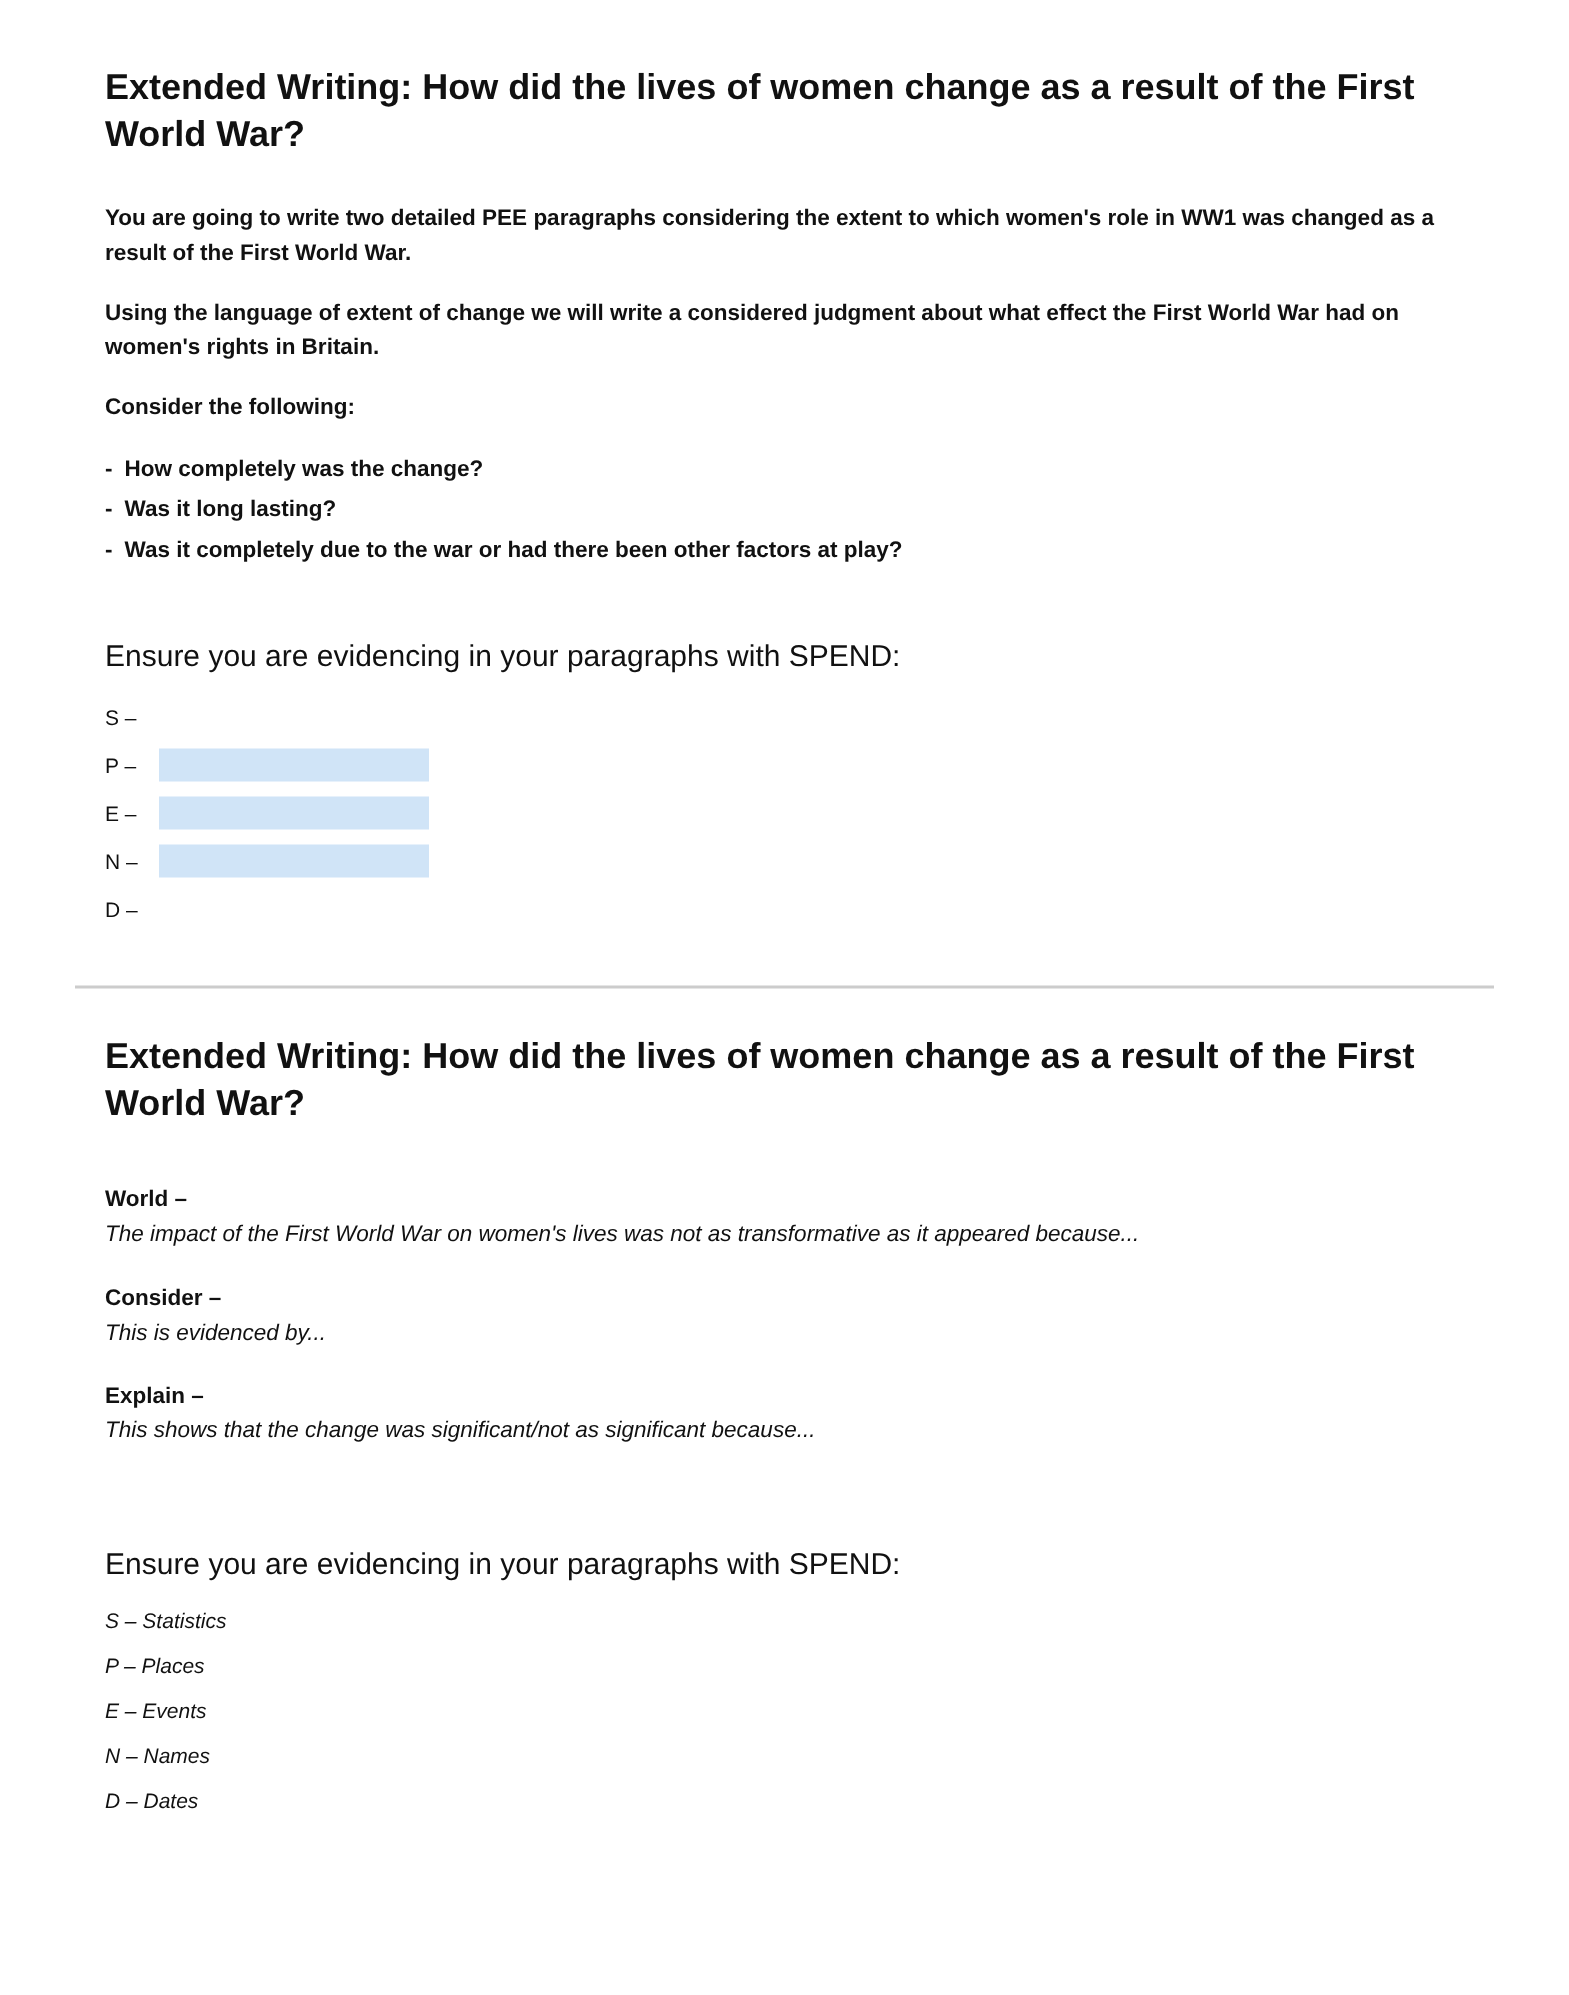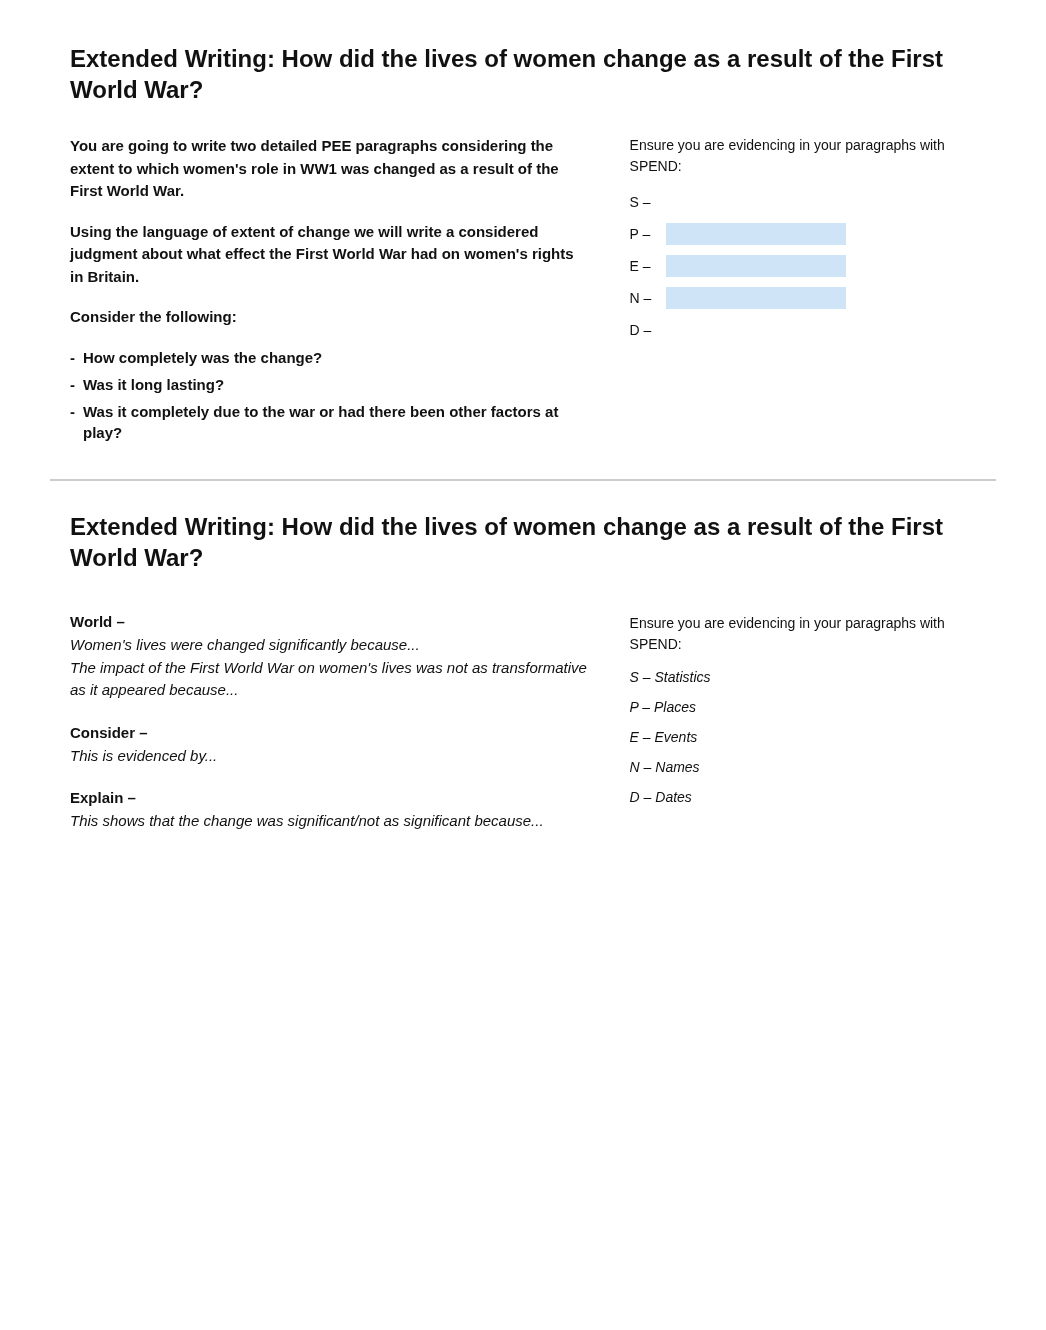--- a/index.html
+++ b/index.html
@@ -29,20 +29,21 @@
     .section-title {
       font-size: 24px;
       font-weight: bold;
       margin-bottom: 30px;
       line-height: 1.3;
     }
 
     .two-col {
       display: flex;
       gap: 40px;
+      flex-direction: column;
     }
 
     .left-col {
       flex: 1.2;
     }
 
     .right-col {
       flex: 0.8;
       min-width: 260px;
     }
@@ -68,21 +69,21 @@
       font-weight: bold;
       margin-bottom: 6px;
       line-height: 1.4;
     }
 
     .consider-list li .dash {
       flex-shrink: 0;
     }
 
     .right-col .ensure-text {
-      font-size: 14px;
+      font-size: 20px;
       line-height: 1.5;
       margin-bottom: 14px;
     }
 
     .spend-row {
       display: flex;
       align-items: center;
       margin-bottom: 10px;
       gap: 8px;
     }
@@ -215,21 +216,20 @@
   </div>
 
   <div class="section2">
     <div class="section-title">Extended Writing: How did the lives of women change as a result of the First World War?</div>
 
     <div class="two-col">
       <div class="left-col">
 
         <div class="pee-block">
           <div class="pee-label">World –</div>
-          <div class="pee-text">Women's lives were changed significantly because...</div>
           <div class="pee-text">The impact of the First World War on women's lives was not as transformative as it appeared because...</div>
         </div>
 
         <div class="pee-block">
           <div class="pee-label">Consider –</div>
           <div class="pee-text">This is evidenced by...</div>
         </div>
 
         <div class="pee-block">
           <div class="pee-label">Explain –</div>

